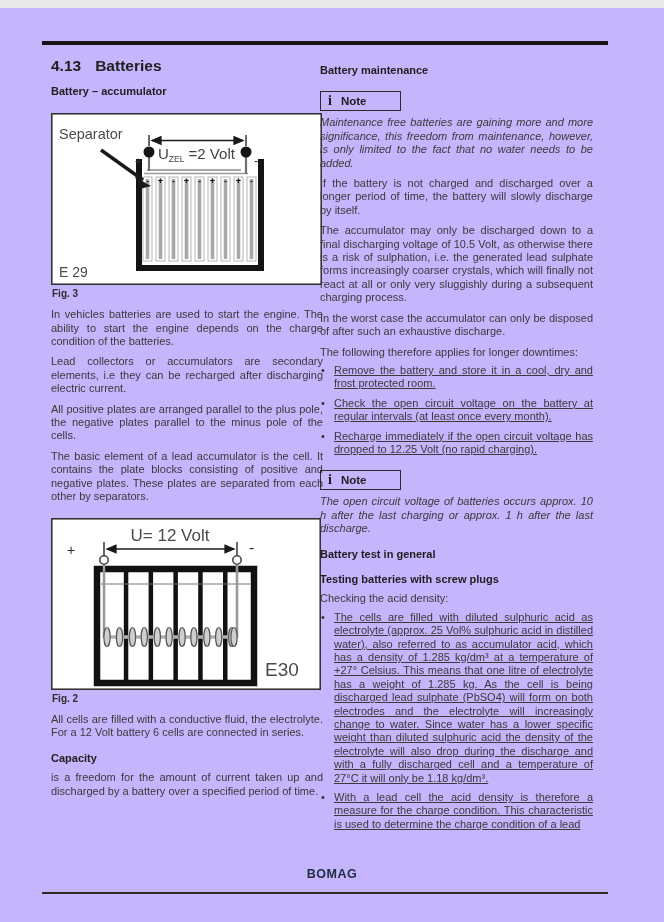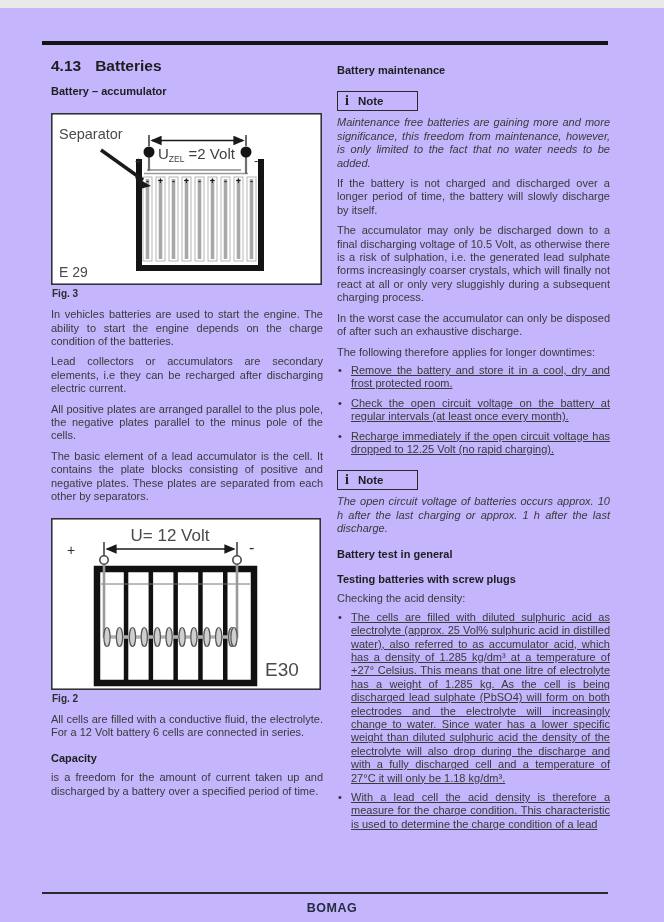--- a/index.html
+++ b/index.html
@@ -4,26 +4,26 @@
 <style>
   * { margin:0; padding:0; box-sizing:border-box; }
   html,body { background:#e9e9e9; }
   .page {
     position:relative; width:664px; height:922px; background:#c4b5fd;
     font-family:"Liberation Sans", sans-serif; color:#3a3a3a; overflow:hidden;
     margin:8px auto;
   }
   .top-rule { position:absolute; left:42px; top:33px; width:566px; height:4px; background:#141414; }
   .footer-rule { position:absolute; left:42px; top:884px; width:566px; height:2px; background:#2a2a2a; }
-  .footer-brand { position:absolute; left:0; top:893px; width:664px; text-align:center;
+  .footer-brand { position:absolute; left:0; top:859px; width:664px; text-align:center;
     font-size:12.5px; font-weight:bold; letter-spacing:0.5px; color:#232d43; }
 
   .col { position:absolute; width:273px; font-size:11px; line-height:13.4px; }
   .col-left  { left:51px; top:51px; width:272px; }
-  .col-right { left:337px; top:56px; }
+  .col-right { left:320px; top:56px; }
 
   .section-title { font-size:15.5px; font-weight:bold; color:#1e1e1e; margin-bottom:13px; }
   .section-title .num { margin-right:14px; }
   .sub-heading { font-size:11px; font-weight:bold; color:#1e1e1e; margin-bottom:14px; }
   .heading { font-size:11px; font-weight:bold; color:#1e1e1e; margin:12px 0 6px 0; }
   p.body { text-align:justify; margin-bottom:7px; }
   p.lead-in { margin-bottom:5px; }
 
   .figure { margin:0 0 6px 0; }
   .figure svg { display:block; }

